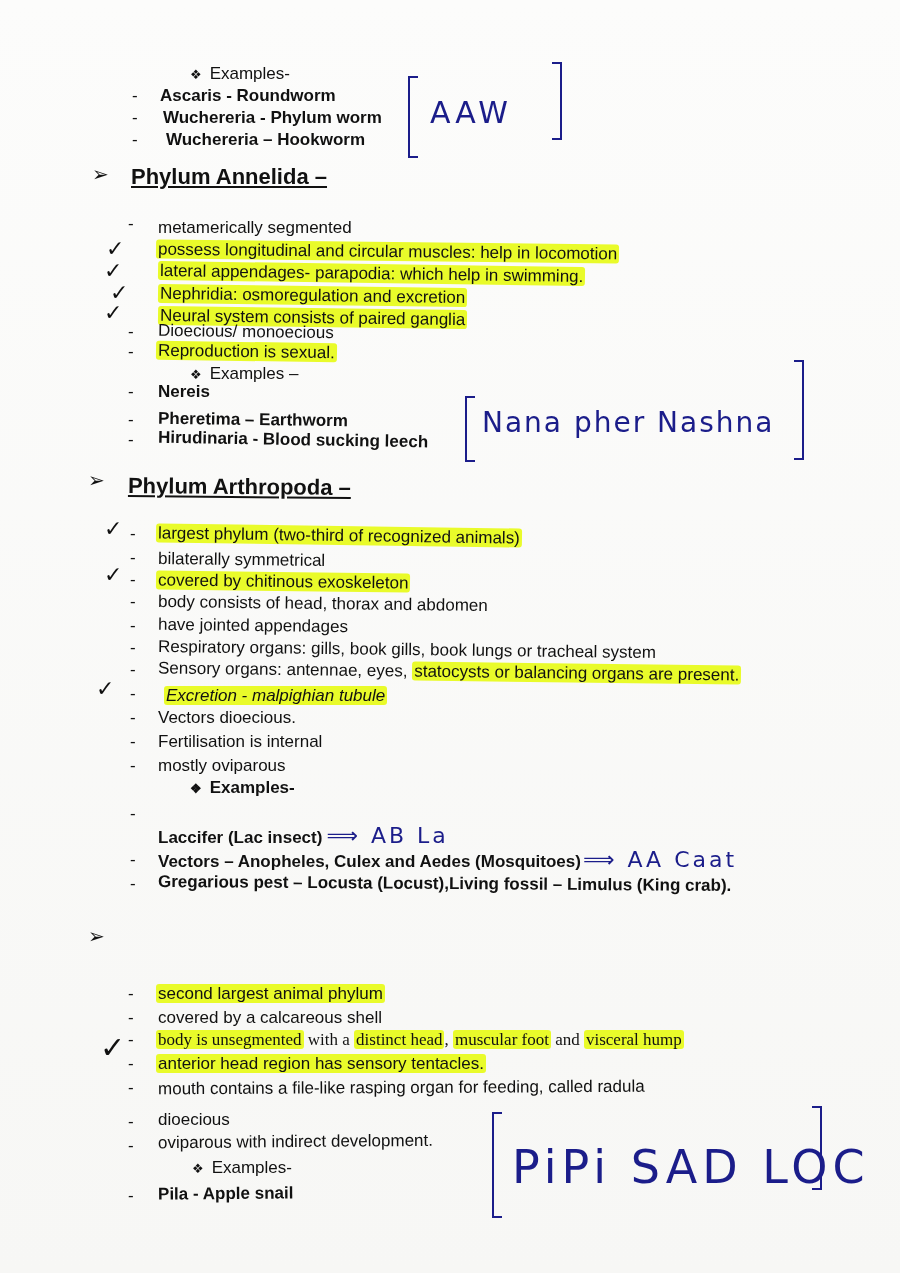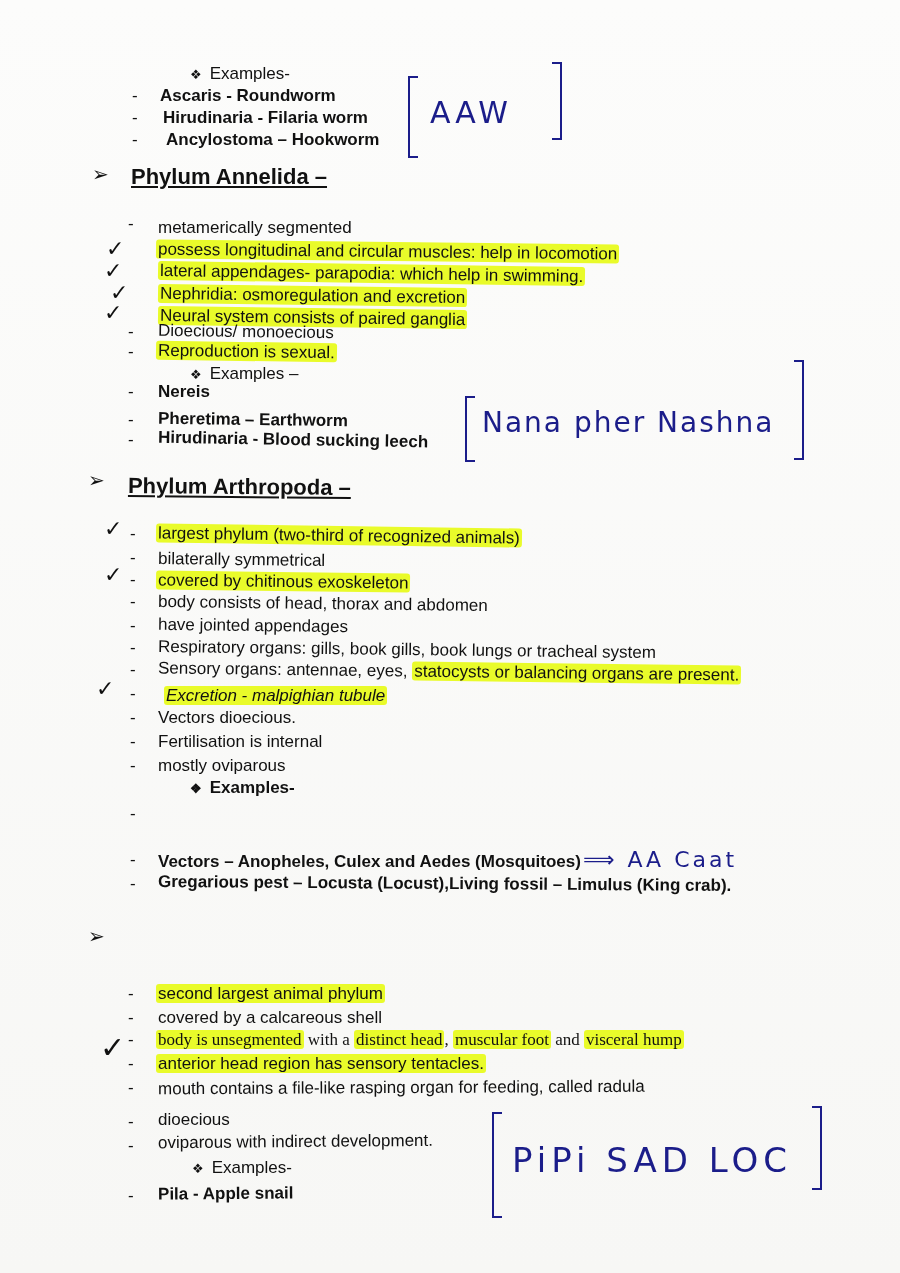--- a/index.html
+++ b/index.html
@@ -21,23 +21,23 @@
 </style>
 </head>
 <body>
 
 <div class="page">
 
   <div class="line" style="left:190px;top:64px;"><span class="diamond">❖</span><span>Examples-</span></div>
   <span class="dash" style="left:132px;top:86px;">-</span>
   <div class="line bold" style="left:160px;top:86px;">Ascaris - Roundworm</div>
   <span class="dash" style="left:132px;top:108px;">-</span>
-  <div class="line bold" style="left:163px;top:108px;">Hirudinaria - Filaria worm</div>
+  <div class="line bold" style="left:163px;top:108px;">Wuchereria - Phylum worm</div>
   <span class="dash" style="left:132px;top:130px;">-</span>
-  <div class="line bold" style="left:166px;top:130px;">Ancylostoma – Hookworm</div>
+  <div class="line bold" style="left:166px;top:130px;">Wuchereria – Hookworm</div>
   <div class="bracket bl" style="left:408px;top:76px;height:78px;"></div>
   <div class="hand" style="left:430px;top:95px;">AAW</div>
   <div class="bracket br" style="left:552px;top:62px;height:74px;"></div>
 
   <span class="arrow" style="left:92px;top:162px;">➢</span>
   <div class="heading" style="left:131px;top:164px;">Phylum Annelida –</div>
 
   <span class="dash" style="left:128px;top:214px;">-</span>
   <div class="line" style="left:158px;top:218px;">metamerically segmented</div>
   <span class="check" style="left:106px;top:236px;">✓</span>
@@ -88,20 +88,21 @@
   <div class="line" style="left:164px;top:686px;font-style:italic;"><span class="hl">Excretion - malpighian tubule</span></div>
   <span class="dash" style="left:130px;top:708px;">-</span>
   <div class="line" style="left:158px;top:708px;">Vectors dioecious.</div>
   <span class="dash" style="left:130px;top:732px;">-</span>
   <div class="line" style="left:158px;top:732px;">Fertilisation is internal</div>
   <span class="dash" style="left:130px;top:756px;">-</span>
   <div class="line" style="left:158px;top:756px;">mostly oviparous</div>
 
   <div class="line bold" style="left:190px;top:778px;"><span class="diamond">❖</span><span>Examples-</span></div>
   <span class="dash" style="left:130px;top:804px;">-</span>
+  <div class="line bold" style="left:158px;top:826px;"><span>Laccifer (Lac insect)</span><span class="hand" style="position:static;font-size:22px;font-weight:normal;margin-left:4px;letter-spacing:3px;">⟹ AB La</span></div>
   <span class="dash" style="left:130px;top:850px;">-</span>
   <div class="line bold" style="left:158px;top:850px;"><span>Vectors – Anopheles, Culex and Aedes (Mosquitoes)</span><span class="hand" style="position:static;font-size:22px;font-weight:normal;margin-left:2px;letter-spacing:3px;">⟹ AA Caat</span></div>
   <span class="dash" style="left:130px;top:874px;">-</span>
   <div class="line bold" style="left:158px;top:874px;transform:rotate(0.4deg);">Gregarious pest – Locusta (Locust),Living fossil – Limulus (King crab).</div>
 
   <span class="arrow" style="left:88px;top:924px;">➢</span>
 
   <span class="dash" style="left:128px;top:984px;">-</span>
   <div class="line" style="left:156px;top:984px;"><span class="hl">second largest animal phylum</span></div>
   <span class="dash" style="left:128px;top:1008px;">-</span>
@@ -117,15 +118,15 @@
   <div class="line" style="left:158px;top:1078px;transform:rotate(-0.3deg);">mouth contains a file-like rasping organ for feeding, called radula</div>
   <span class="dash" style="left:128px;top:1112px;">-</span>
   <div class="line" style="left:158px;top:1110px;">dioecious</div>
   <span class="dash" style="left:128px;top:1136px;">-</span>
   <div class="line" style="left:158px;top:1132px;transform:rotate(-0.5deg);">oviparous with indirect development.</div>
   <div class="line" style="left:192px;top:1158px;"><span class="diamond">❖</span><span>Examples-</span></div>
   <span class="dash" style="left:128px;top:1186px;">-</span>
   <div class="line bold" style="left:158px;top:1184px;transform:rotate(-0.5deg);">Pila - Apple snail</div>
 
   <div class="bracket bl" style="left:492px;top:1112px;height:102px;"></div>
-  <div class="hand" style="left:512px;top:1140px;font-size:34px;letter-spacing:5px;">PiPi SAD LOC</div>
+  <div class="hand" style="left:512px;top:1140px;font-size:46px;letter-spacing:5px;">PiPi SAD LOC</div>
   <div class="bracket br" style="left:812px;top:1106px;height:80px;"></div>
 </div>
 
 </body></html>

